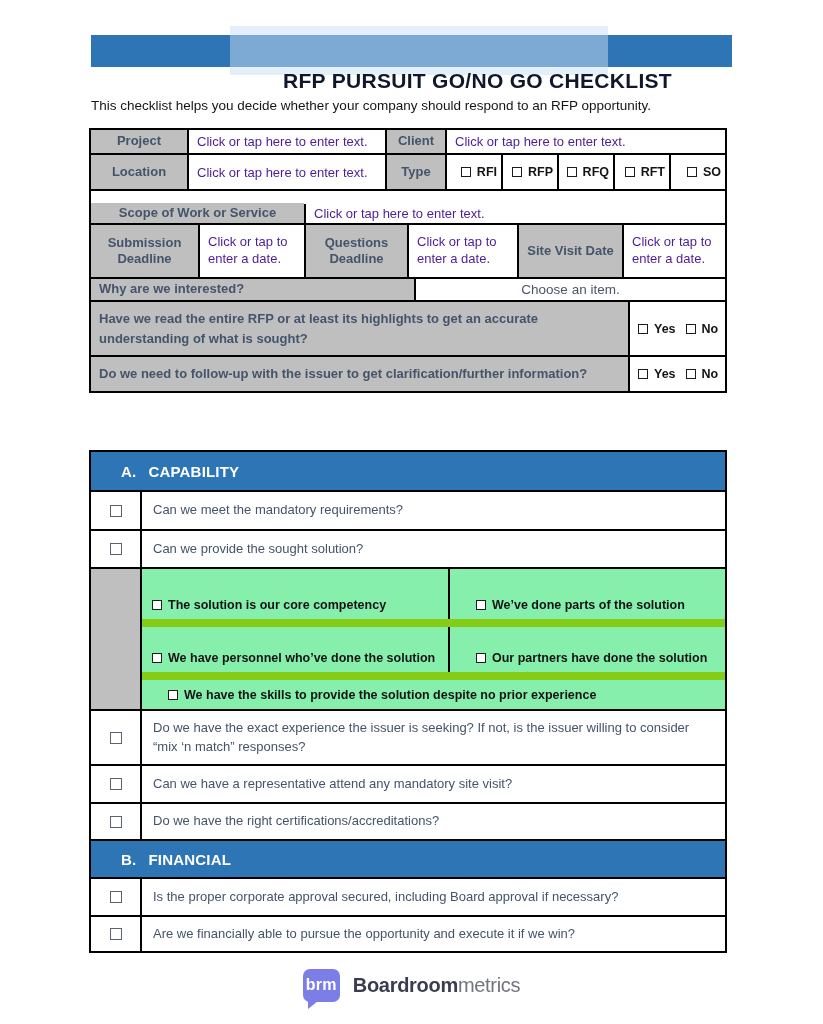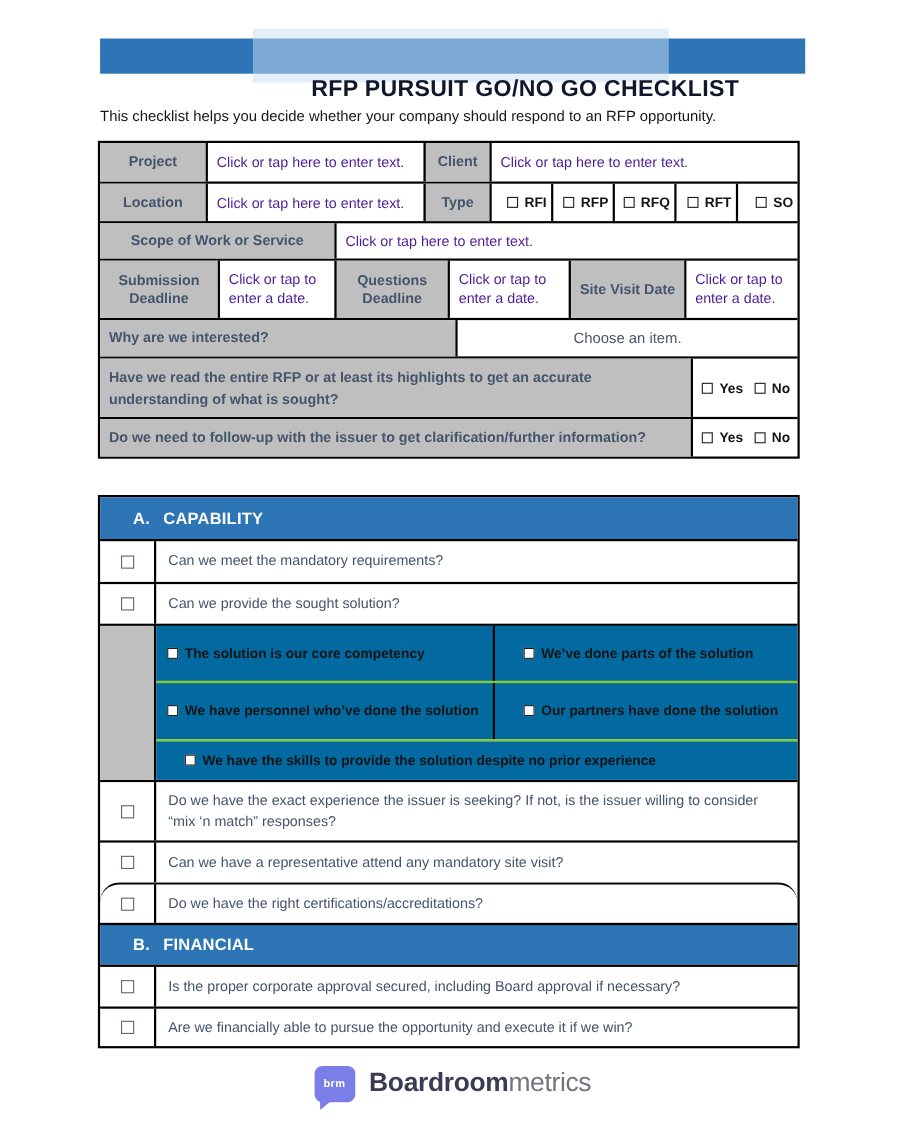--- a/index.html
+++ b/index.html
@@ -64,21 +64,21 @@
   .cbg {
     display: inline-block; width: 12px; height: 12px;
     border: 1.8px solid #5a6472; background: #fff;
   }
   .optlabel { font-size: 12.5px; font-weight: 600; color: #141414; }
   .yn { display: flex; align-items: center; font-size: 12.5px; font-weight: 600; color: #141414; }
   .yn + .yn { margin-left: 10px; }
 
   
   #info-table { top: 128px; }
-  .r-h35 { height: 35px; } .r-h36 { height: 36px; } .r-h34 { height: 34px; }
+  .r-h35 { height: 23px; } .r-h36 { height: 36px; } .r-h34 { height: 34px; align-items: flex-end; }
   .r-h54 { height: 54px; } .r-h55 { height: 55px; }
   .c96 { width: 96px; } .c198 { width: 198px; } .c60 { width: 60px; }
   .cflex { flex: 1; }
   .c213 { width: 213px; } .c107 { width: 107px; } .c106 { width: 106px; }
   .c103 { width: 103px; } .c110 { width: 110px; } .c105 { width: 105px; }
   .c323 { width: 323px; } .c537 { width: 537px; }
   .typecell { justify-content: flex-end; padding: 2px 4px; }
   .yncell { justify-content: flex-start; }
 
   
@@ -87,47 +87,47 @@
     height: 38px; background: #2E75B5; color: #fff; font-weight: bold;
     font-size: 15px; display: flex; align-items: center; padding-left: 30px;
     letter-spacing: 0.2px;
   }
   .section-letter { margin-right: 12px; }
   .ckcol { width: 49px; flex: none; justify-content: center; padding: 0; }
   .qcell { flex: 1; font-size: 13px; color: #44546A; padding: 4px 11px; line-height: 1.45; }
   .graycol { background: #BFBFBF; }
   .subwrap { display: flex; border-top: 2px solid #000; }
   .suboptions { flex: 1; border-left: 2px solid #000; display: flex; flex-direction: column; }
-  .subrow { display: flex; border-top: 2px solid #84cc16; }
+  .subrow { display: flex; border-top: 8px solid #84cc16; }
   .subrow:first-child { border-top: none; }
   .sr-h50 { height: 50px; } .sr-h53 { height: 53px; } .sr-h37 { height: 37px; }
   .subcell {
-    background: #0369a1; display: flex; align-items: center;
+    background: #86efac; display: flex; align-items: flex-end;
     padding: 4px 10px; line-height: 1.5;
   }
   .subcell-l { width: 308px; border-right: 2px solid #000; }
   .subcell-r { flex: 1; padding-left: 26px; }
-  .r-h39 { height: 39px; } .r-h38 { height: 38px; } .r-h37 { height: 37px; border-radius: 18px; }
+  .r-h39 { height: 39px; } .r-h38 { height: 38px; } .r-h37 { height: 37px; }
 
   
   .footer {
     position: absolute; left: 0; top: 962px; width: 823px; height: 46px;
     display: flex; align-items: center; justify-content: center; gap: 13px;
   }
   .brm-badge {
     position: relative; width: 37px; height: 33px; background: #7C7EE8;
     border-radius: 7px; display: flex; align-items: center; justify-content: center;
-    color: #fff; font-size: 10px; font-weight: bold; letter-spacing: 0.3px;
+    color: #fff; font-size: 16px; font-weight: bold; letter-spacing: 0.3px;
   }
   .brm-badge::after {
     content: ""; position: absolute; left: 5px; bottom: -7px;
     width: 0; height: 0;
     border-top: 8px solid #7C7EE8; border-right: 10px solid transparent;
   }
-  .brand { font-size: 24px; color: #3a3d52; font-weight: bold; letter-spacing: -0.3px; }
+  .brand { font-size: 20px; color: #3a3d52; font-weight: bold; letter-spacing: -0.3px; }
   .brand-light { font-weight: 400; color: #72747e; }
 </style>
 </head>
 <body>
 
 <div class="titlebar"></div>
 <div class="title-highlight"></div>
 <div class="title-text">RFP PURSUIT GO/NO GO CHECKLIST</div>
 
 <p class="intro">This checklist helps you decide whether your company should respond to an RFP opportunity.</p>

